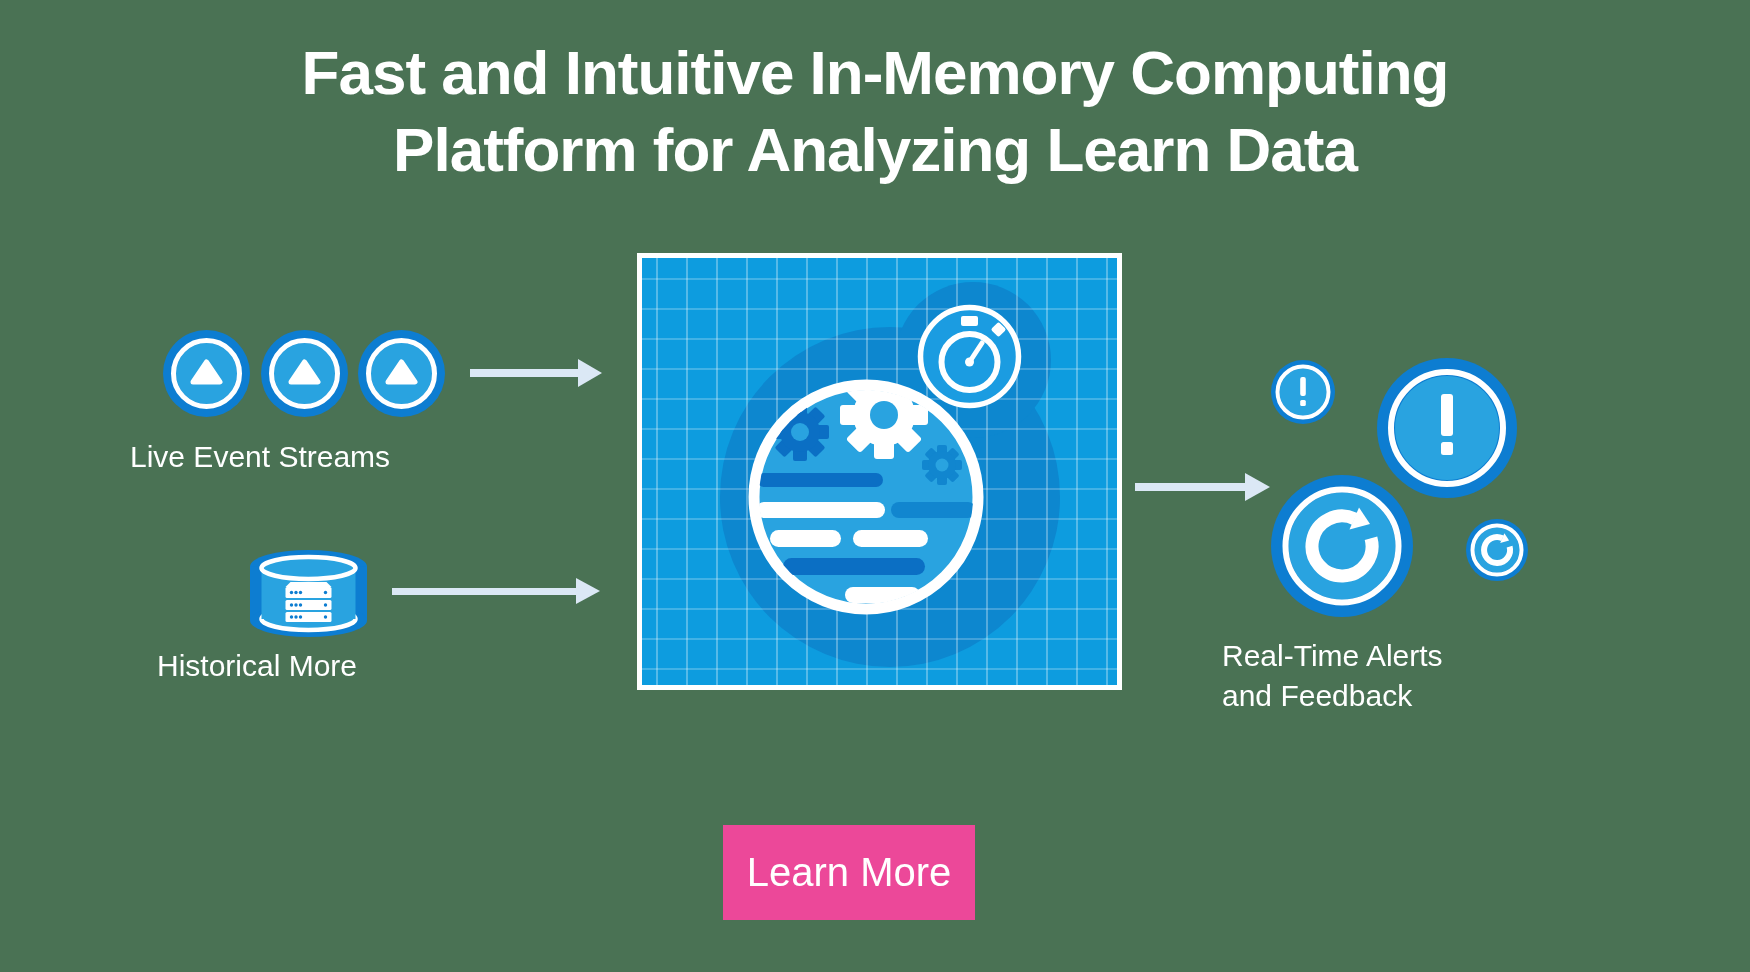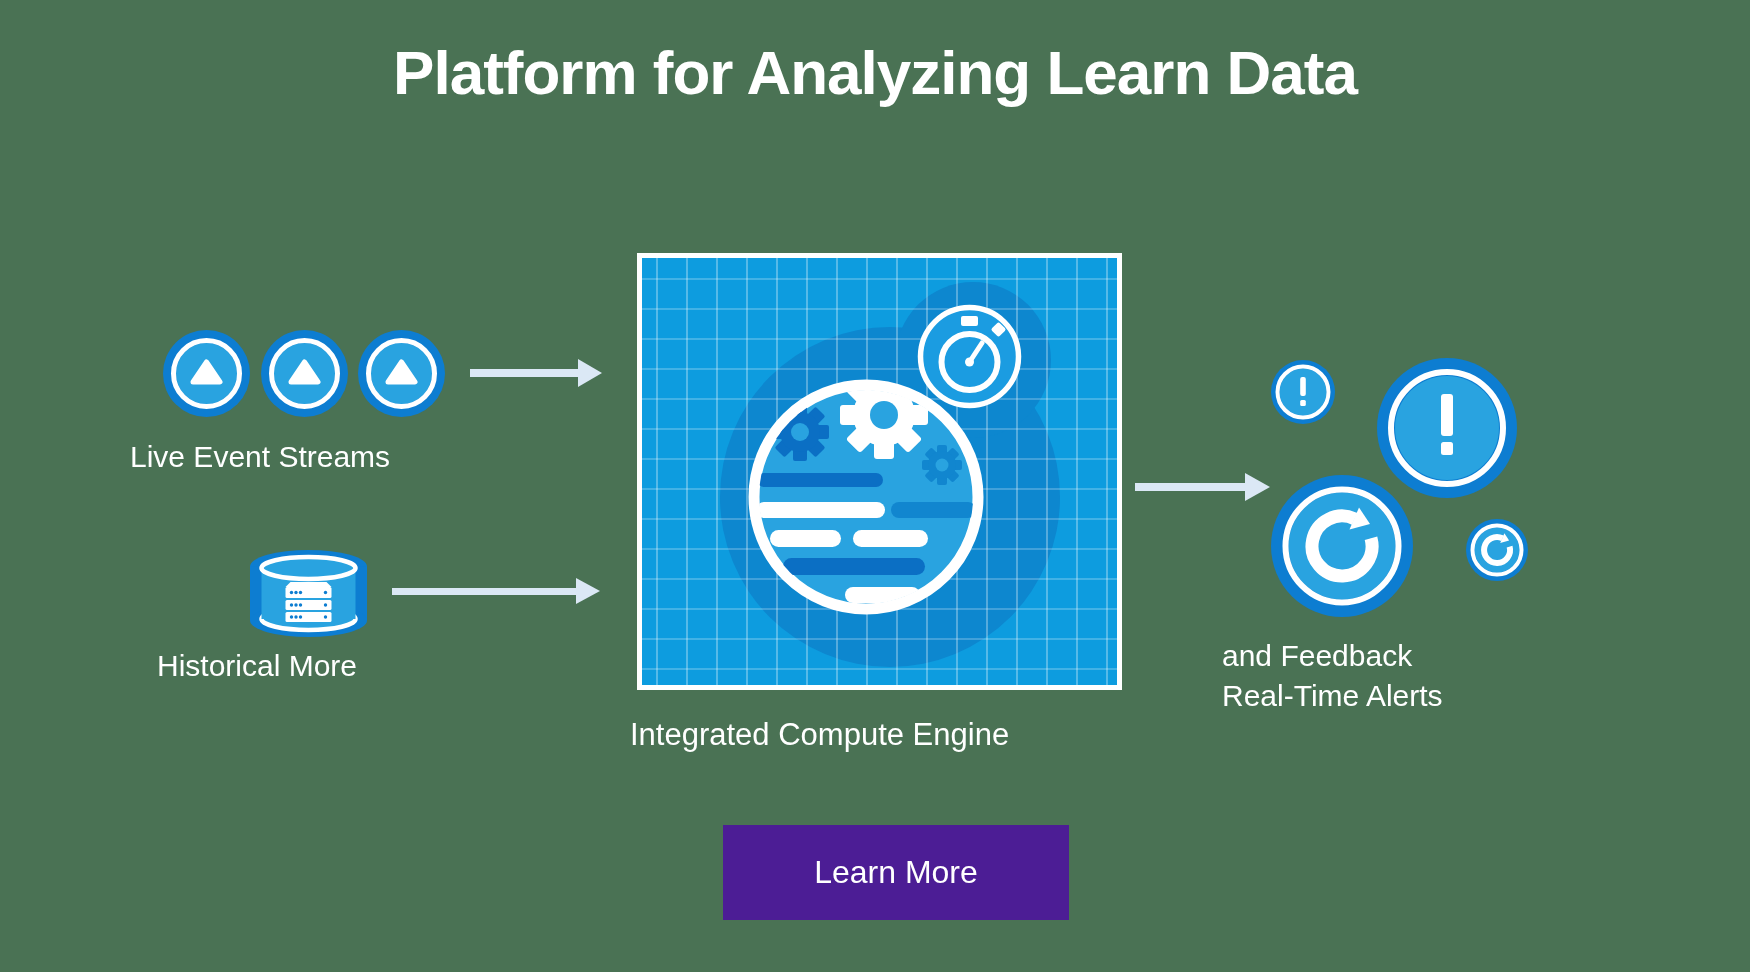--- a/index.html
+++ b/index.html
@@ -42,30 +42,31 @@
   .backdrop-timer{left:253px;top:24px;width:156px;height:156px;}
   .grid-panel svg{position:absolute;z-index:3;}
   .globe-svg{left:106px;top:121px;}
   .timer-svg{left:275px;top:46px;}
   
   .arrow{position:absolute;}
   .arrow .shaft{position:absolute;background:#DBE8F5;}
   .arrow .head{position:absolute;width:0;height:0;border-style:solid;border-color:transparent;border-left-color:#DBE8F5;}
   
   .learn-btn{
-    position:absolute;left:723px;top:825px;width:346px;height:95px;
-    background:#4c1d95;border:none;color:#fff;font-size:32px;font-weight:400;
+    position:absolute;left:723px;top:825px;width:252px;height:95px;
+    background:#ec4899;border:none;color:#fff;font-size:40px;font-weight:400;
     font-family:"Liberation Sans","DejaVu Sans",sans-serif;
     display:flex;align-items:center;justify-content:center;cursor:pointer;
   }
 </style>
 </head>
 <body>
 
 <h1 class="title" style="margin:0;">
+  <span style="display:block">Fast and Intuitive In-Memory Computing</span>
   <span style="display:block">Platform for Analyzing Learn Data</span>
 </h1>
 
 <svg class="abs" style="left:163px;top:330px;" width="87" height="87" viewBox="0 0 87 87">
   <circle cx="43.5" cy="43.5" r="43.5" fill="#0D7DD1"></circle>
   <circle cx="43.5" cy="43.5" r="30.5" fill="#29A3E0"></circle>
   <circle cx="43.5" cy="43.5" r="33" fill="none" stroke="#fff" stroke-width="5"></circle>
   <polygon points="43.5,32 57,52 30,52" fill="#fff" stroke="#fff" stroke-width="5" stroke-linejoin="round"></polygon>
 </svg>
 <svg class="abs" style="left:261px;top:330px;" width="87" height="87" viewBox="0 0 87 87">
@@ -199,21 +200,20 @@
   <svg class="timer-svg" width="105" height="105" viewBox="0 0 105 105">
     <circle cx="52.5" cy="52.5" r="49" fill="#1B9CE1" stroke="#fff" stroke-width="5.5"></circle>
     <rect x="44" y="12" width="17" height="10" rx="2" fill="#fff"></rect>
     <rect x="76" y="20" width="11" height="11" rx="2" fill="#fff" transform="rotate(45 81.5 25.5)"></rect>
     <circle cx="52.5" cy="58" r="28" fill="none" stroke="#fff" stroke-width="6"></circle>
     <path d="M52.5,58 L65,39" stroke="#fff" stroke-width="5" stroke-linecap="round"></path>
     <circle cx="52.5" cy="58" r="4.5" fill="#fff"></circle>
   </svg>
 </div>
 <div class="label label-grid">
-  <span style="display:block">Integrated Compute Engine</span>
 </div>
 
 <svg class="abs" style="left:1271px;top:360px;" width="64" height="64" viewBox="0 0 64 64">
   <circle cx="32" cy="32" r="32" fill="#0D7DD1"></circle>
   <circle cx="32" cy="32" r="23.5" fill="#29A3E0"></circle>
   <circle cx="32" cy="32" r="25.5" fill="none" stroke="#fff" stroke-width="4"></circle>
   <rect x="29.2" y="17" width="5.6" height="19" rx="2" fill="#fff"></rect>
   <rect x="29.2" y="40" width="5.6" height="6" rx="1.5" fill="#fff"></rect>
 </svg>
 <svg class="abs" style="left:1377px;top:358px;" width="140" height="140" viewBox="0 0 140 140">
@@ -235,17 +235,17 @@
 <svg class="abs" style="left:1466px;top:519px;" width="62" height="62" viewBox="0 0 62 62">
   <circle cx="31" cy="31" r="31" fill="#0D7DD1"></circle>
   <circle cx="31" cy="31" r="22.5" fill="#29A3E0"></circle>
   <circle cx="31" cy="31" r="24.5" fill="none" stroke="#fff" stroke-width="4"></circle>
   <g transform="translate(31,31)">
     <path d="M12.6,-3.4 A13,13 0 1 1 5.5,-11.8" fill="none" stroke="#fff" stroke-width="6"></path>
     <polygon points="12.1,-9.5 3.2,-7.1 7.4,-16.7" fill="#fff"></polygon>
   </g>
 </svg>
 <div class="label label-alerts">
+  <span style="display:block">Real-Time Alerts</span>
   <span style="display:block">and Feedback</span>
-  <span style="display:block">Real-Time Alerts</span>
 </div>
 
 <button class="learn-btn">Learn More</button>
 
 </body></html>

